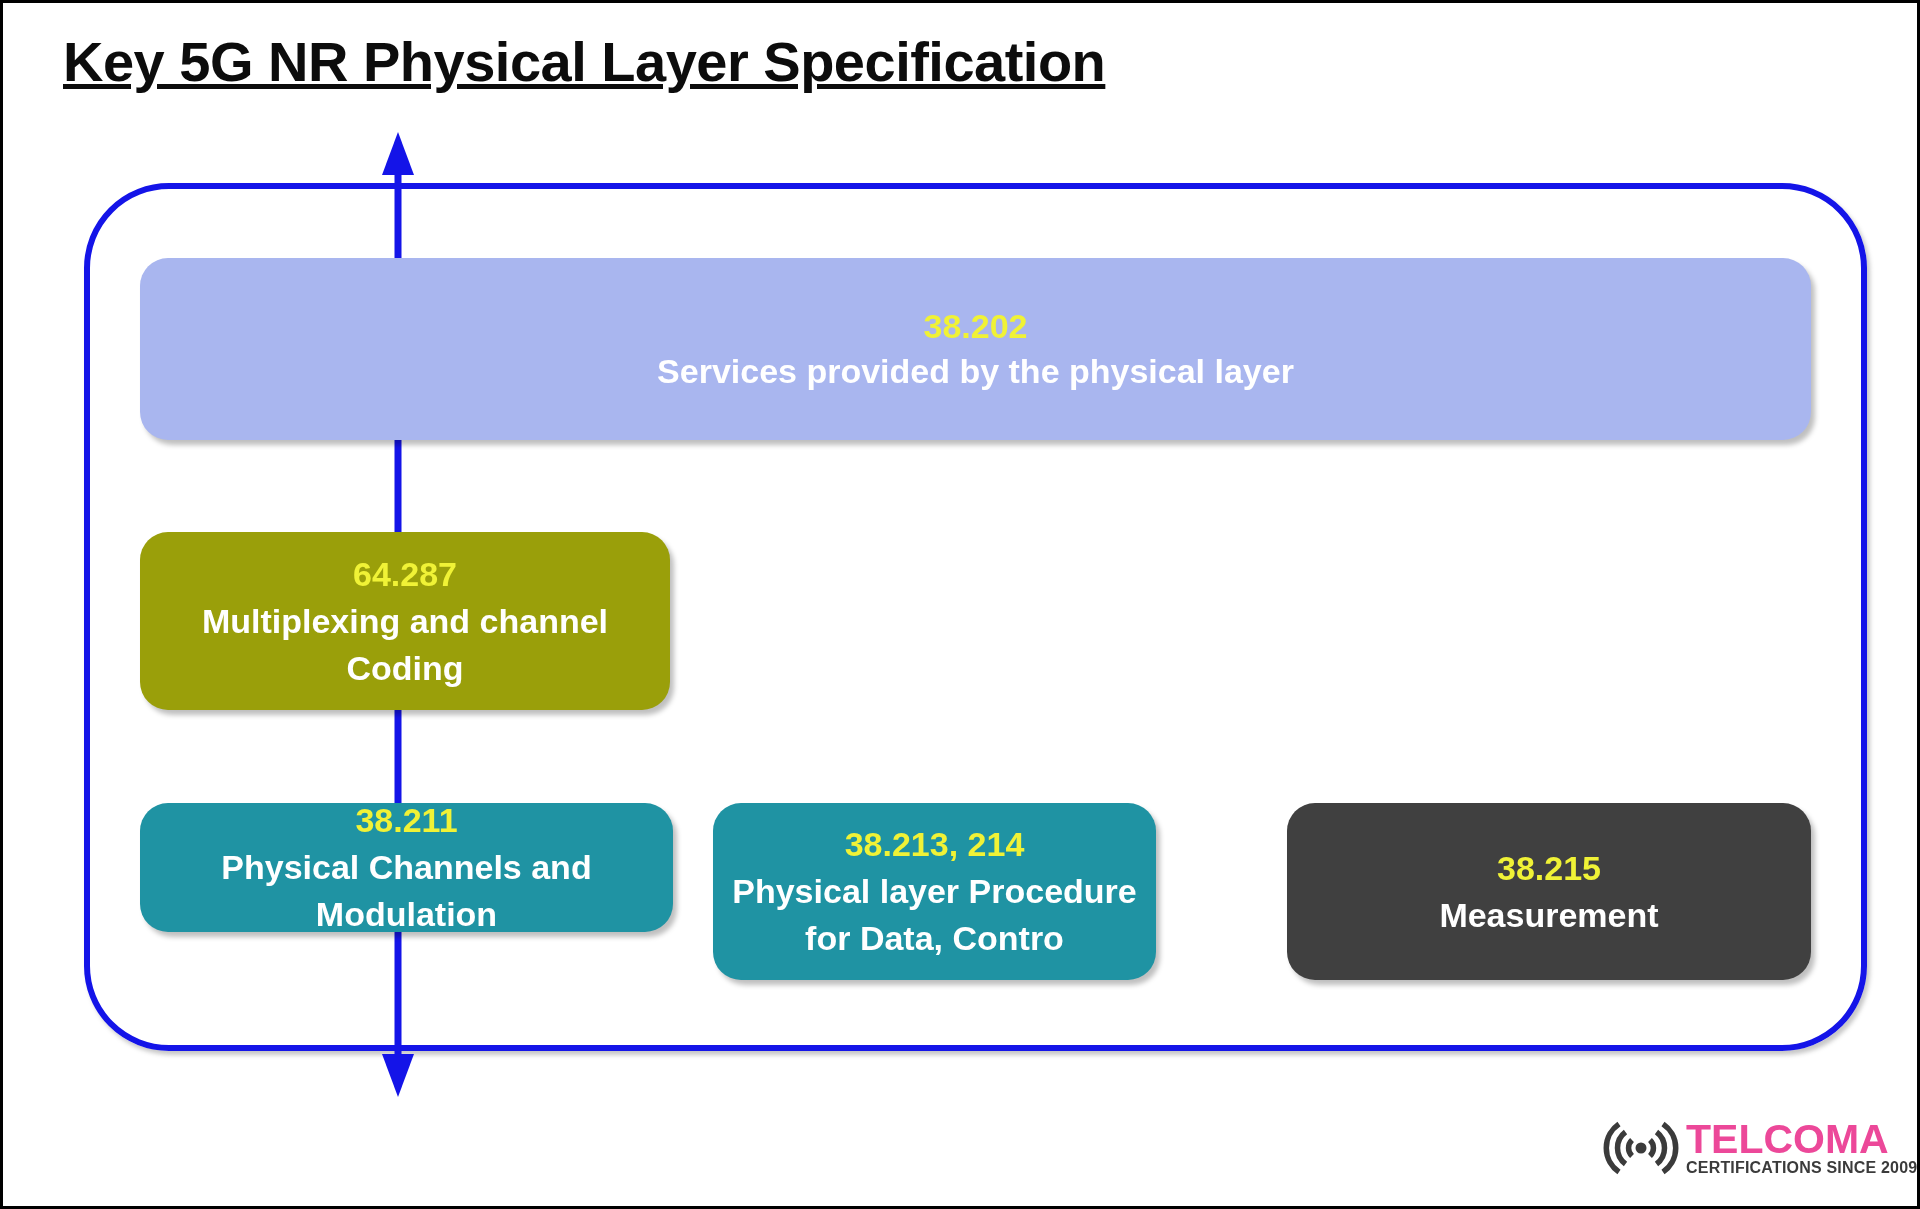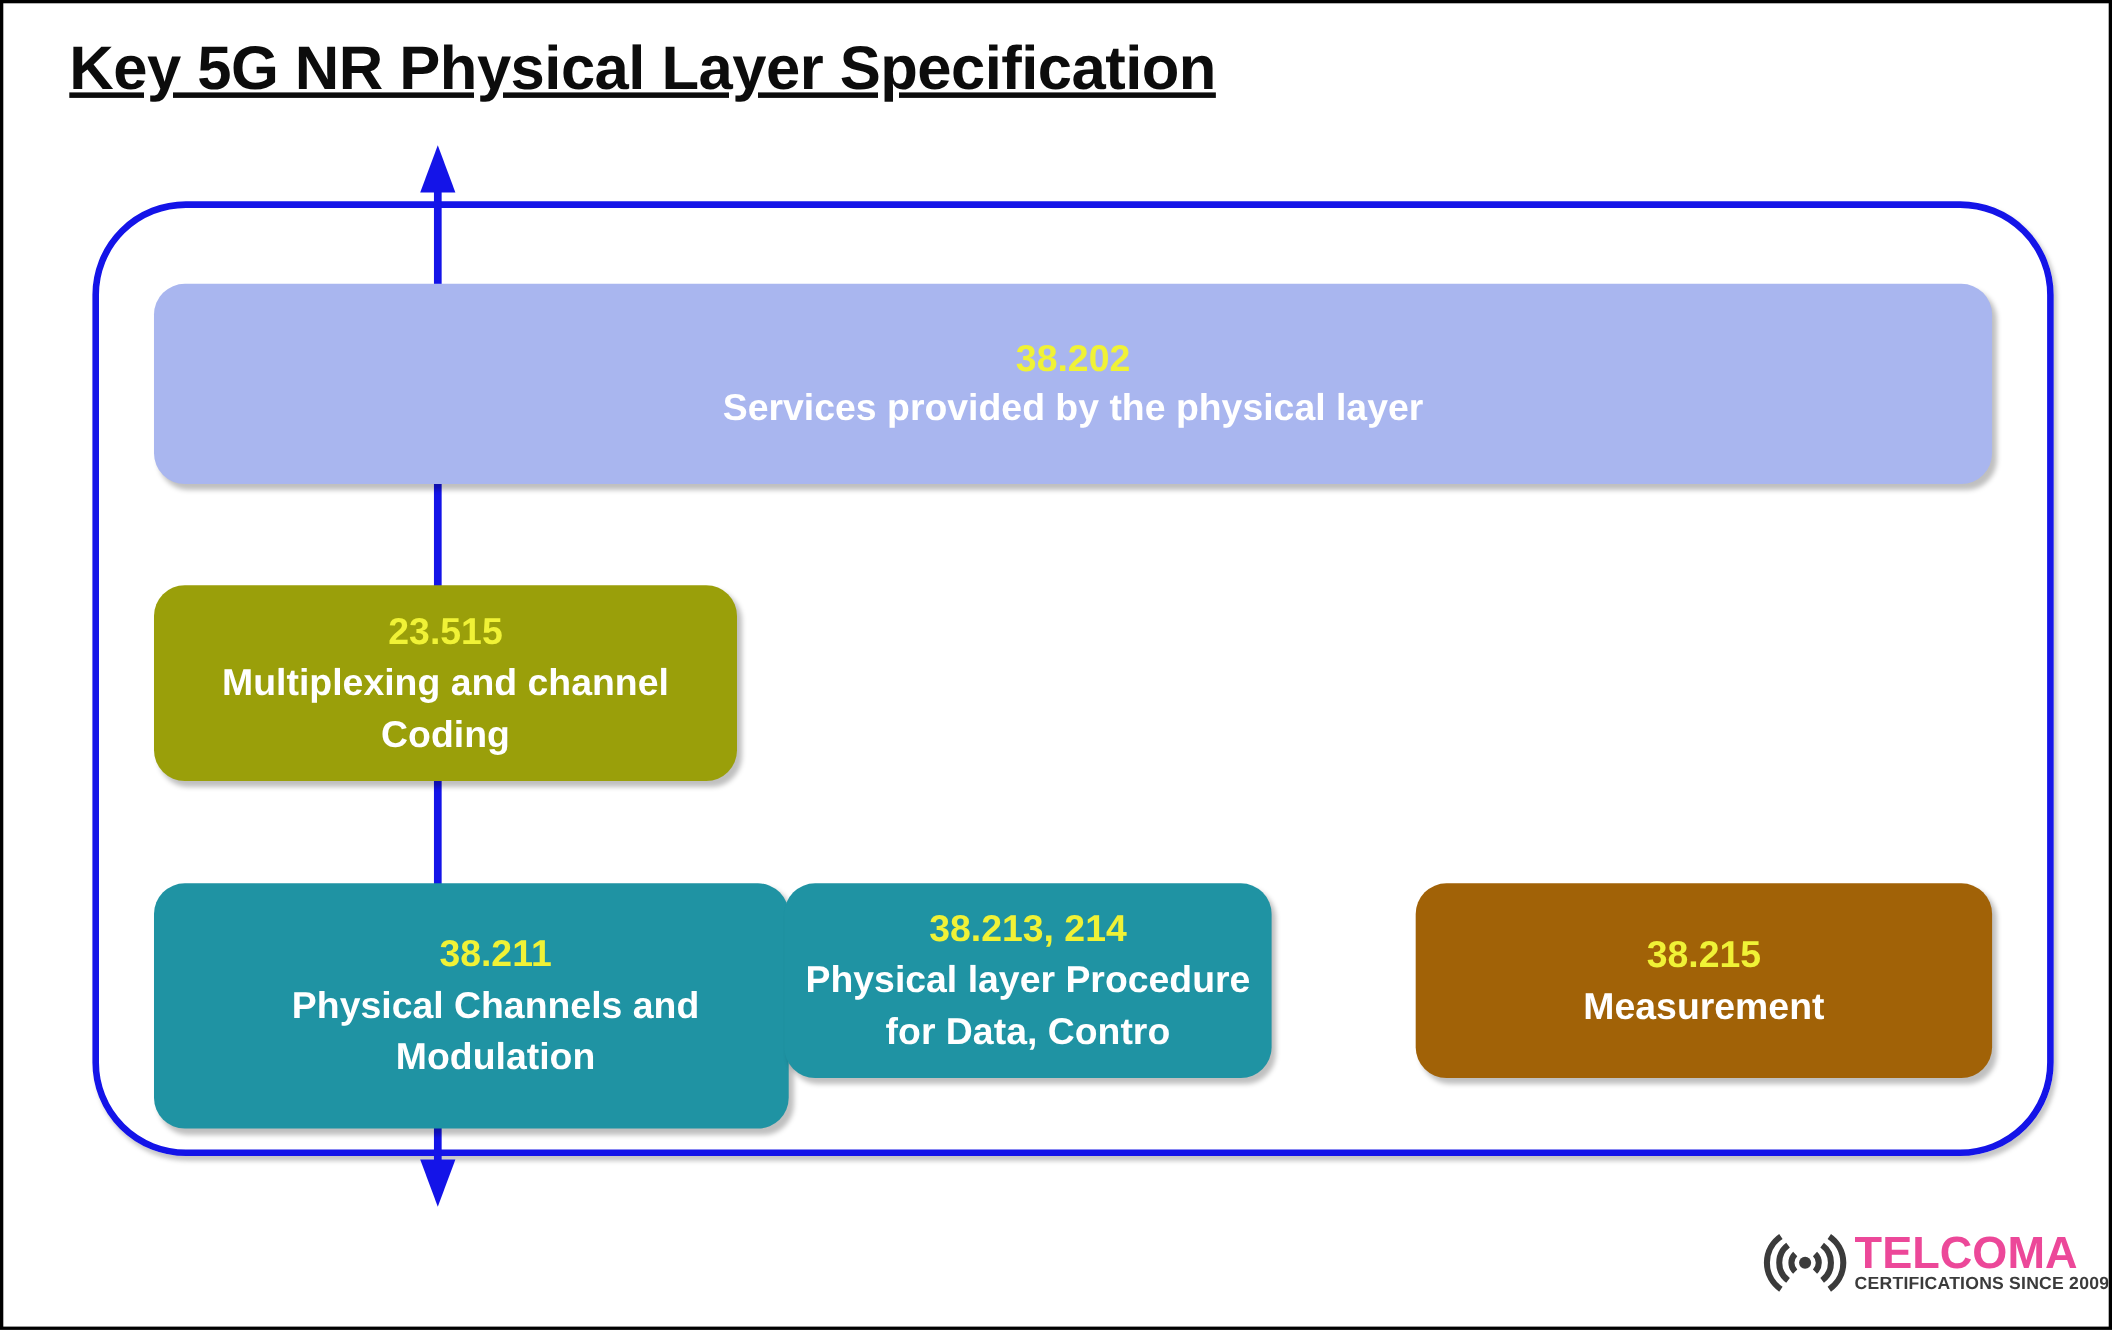--- a/index.html
+++ b/index.html
@@ -55,23 +55,23 @@
     justify-content: center;
     text-align: center;
     color: #ffffff;
     font-size: 34px;
     font-weight: 700;
     line-height: 47px;
   }
   .spec-box .code { color: #f0f236; }
   .box-services { left: 137px; top: 255px; width: 1671px; height: 182px; background: #a9b6ef; line-height: 45px; }
   .box-mux      { left: 137px; top: 529px; width: 530px;  height: 178px; background: #9a9f0a; }
-  .box-chan     { left: 137px; top: 800px; width: 533px;  height: 223px; background: #1f93a3; padding-left: 44px; }
+  .box-chan     { left: 137px; top: 800px; width: 533px;  height: 129px; background: #1f93a3; }
   .box-proc     { left: 710px; top: 800px; width: 443px;  height: 177px; background: #1f93a3; }
-  .box-meas     { left: 1284px; top: 800px; width: 524px; height: 177px; background: #a16207; }
+  .box-meas     { left: 1284px; top: 800px; width: 524px; height: 177px; background: #404040; }
   .logo {
     position: absolute;
     left: 1598px;
     top: 1114px;
     display: flex;
     align-items: center;
     gap: 5px;
     z-index: 2;
   }
   .logo-text { display: flex; flex-direction: column; }
@@ -106,21 +106,21 @@
     <polygon points="395,129 379,172 411,172" fill="#1414e8"></polygon>
     <polygon points="395,1094 379,1051 411,1051" fill="#1414e8"></polygon>
   </svg>
 
   <div class="spec-box box-services">
     <div class="code">38.202</div>
     <div>Services provided by the physical layer</div>
   </div>
 
   <div class="spec-box box-mux">
-    <div class="code">23.515</div>
+    <div class="code">64.287</div>
     <div>Multiplexing and channel</div>
     <div>Coding</div>
   </div>
 
   <div class="spec-box box-chan">
     <div class="code">38.211</div>
     <div>Physical Channels and</div>
     <div>Modulation</div>
   </div>
 

